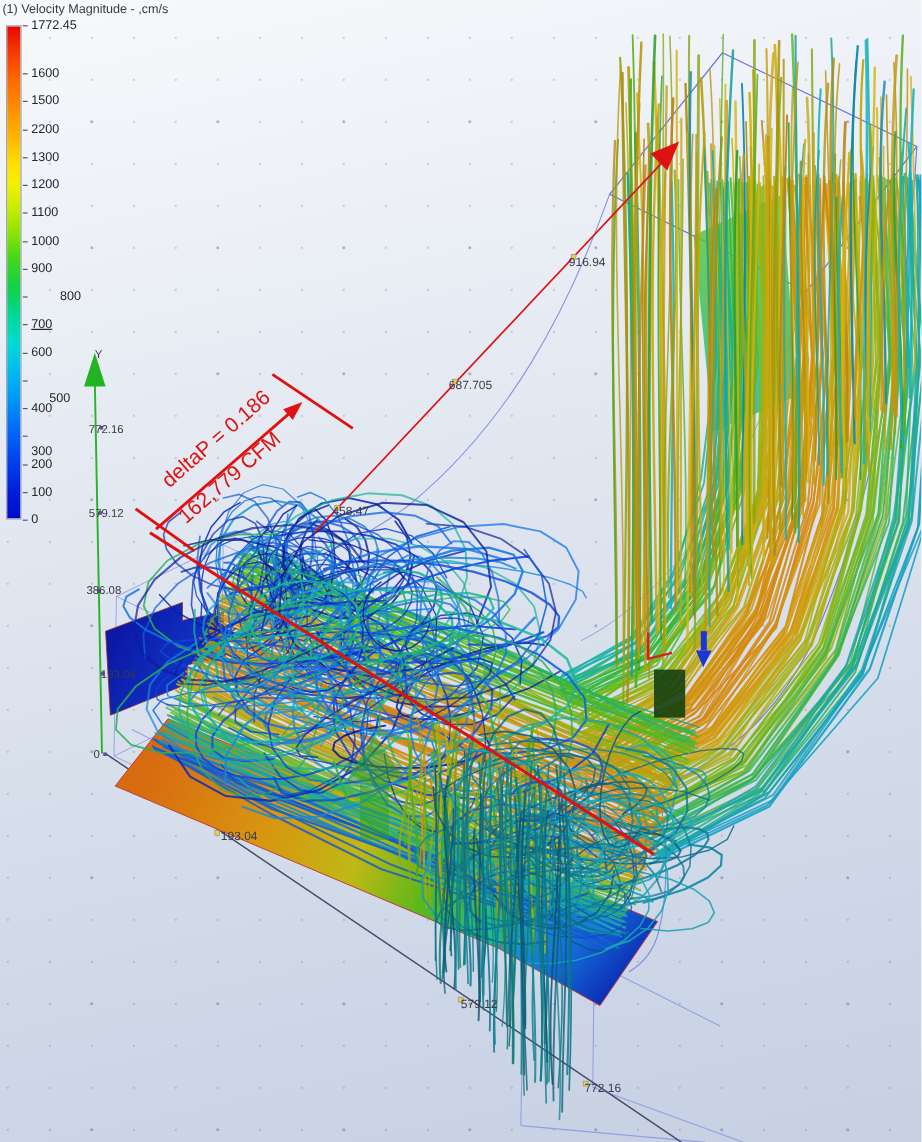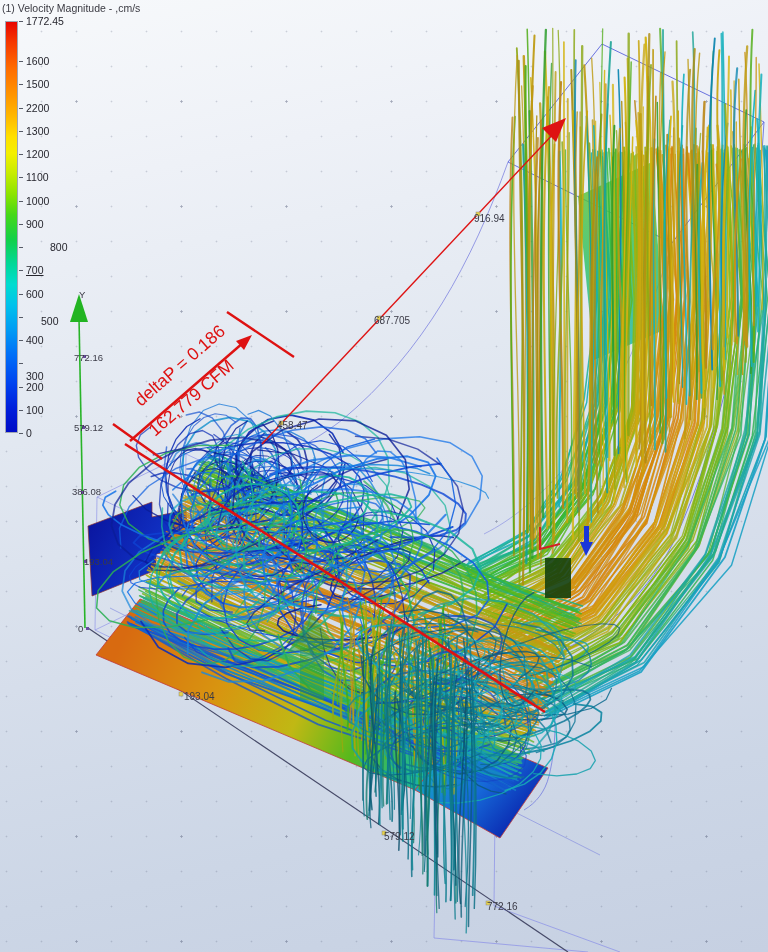--- a/index.html
+++ b/index.html
@@ -966,21 +966,21 @@
         <div class="ltick-label" style="left: 24px; top: 192.553px;">1000</div>
         <div class="ltick-dash" style="left: 17px; top: 221.798px;"></div>
         <div class="ltick-label" style="left: 24px; top: 215.798px; text-align: right;">900</div>
         <div class="ltick-dash" style="left: 17px; top: 245.043px;"></div>
         <div class="ltick-label" style="left: 24px; top: 239.043px; margin-left: 24px;">800</div>
         <div class="ltick-dash" style="left: 17px; top: 268.287px;"></div>
         <div class="ltick-label" style="left: 24px; top: 262.287px; text-decoration: underline;">700</div>
         <div class="ltick-dash" style="left: 17px; top: 291.532px;"></div>
         <div class="ltick-label" style="left: 24px; top: 285.532px;">600</div>
         <div class="ltick-dash" style="left: 17px; top: 314.777px;"></div>
-        <div class="ltick-label" style="left: 24px; top: 313px; padding-left: 15px;">500</div>
+        <div class="ltick-label" style="left: 24px; top: 324px; padding-left: 15px;">500</div>
         <div class="ltick-dash" style="left: 17px; top: 338.021px;"></div>
         <div class="ltick-label" style="left: 24px; top: 332.021px;">400</div>
         <div class="ltick-dash" style="left: 17px; top: 361.266px;"></div>
         <div class="ltick-label" style="left: 24px; top: 368px;">300</div>
         <div class="ltick-dash" style="left: 17px; top: 384.511px;"></div>
         <div class="ltick-label" style="left: 24px; top: 378.511px;">200</div>
         <div class="ltick-dash" style="left: 17px; top: 407.755px;"></div>
         <div class="ltick-label" style="left: 24px; top: 401.755px;">100</div>
         <div class="ltick-dash" style="left: 17px; top: 431px;"></div>
         <div class="ltick-label" style="left: 24px; top: 425px;">0</div>

